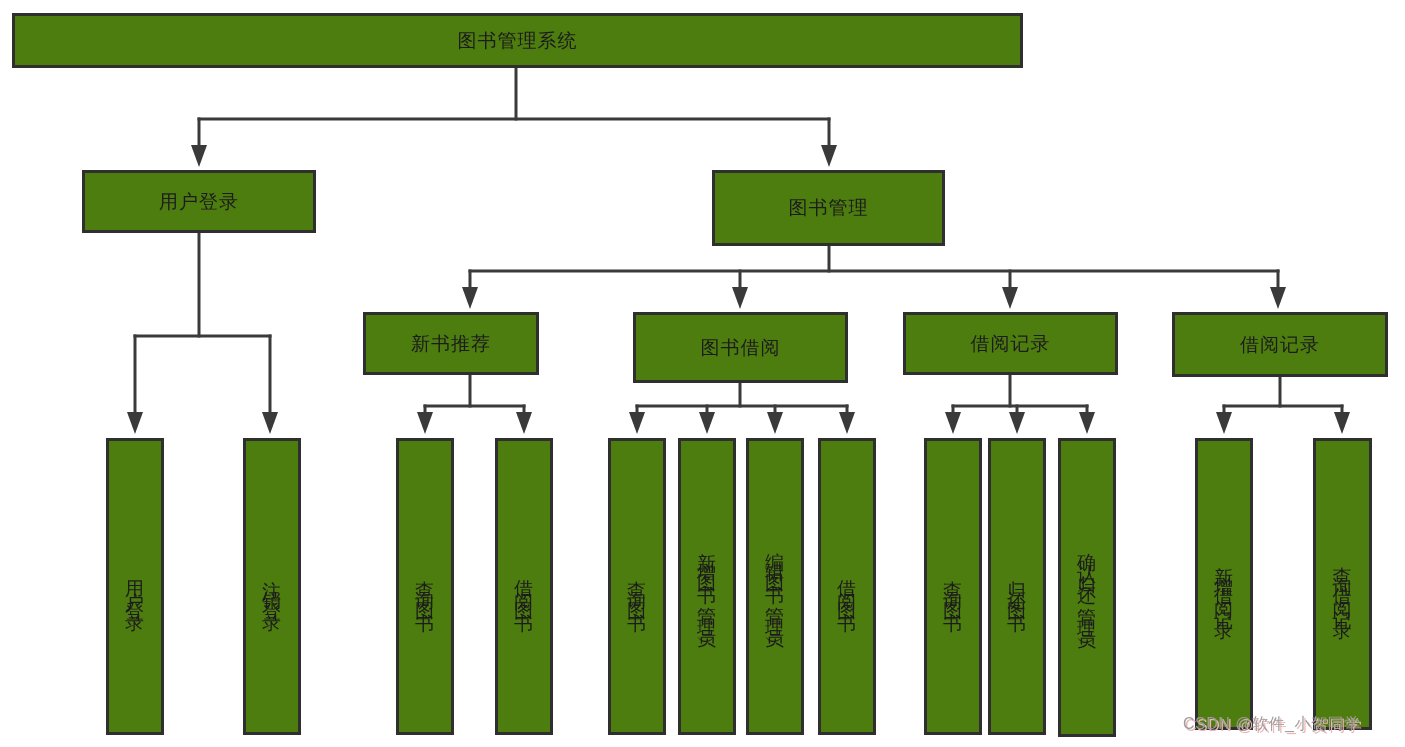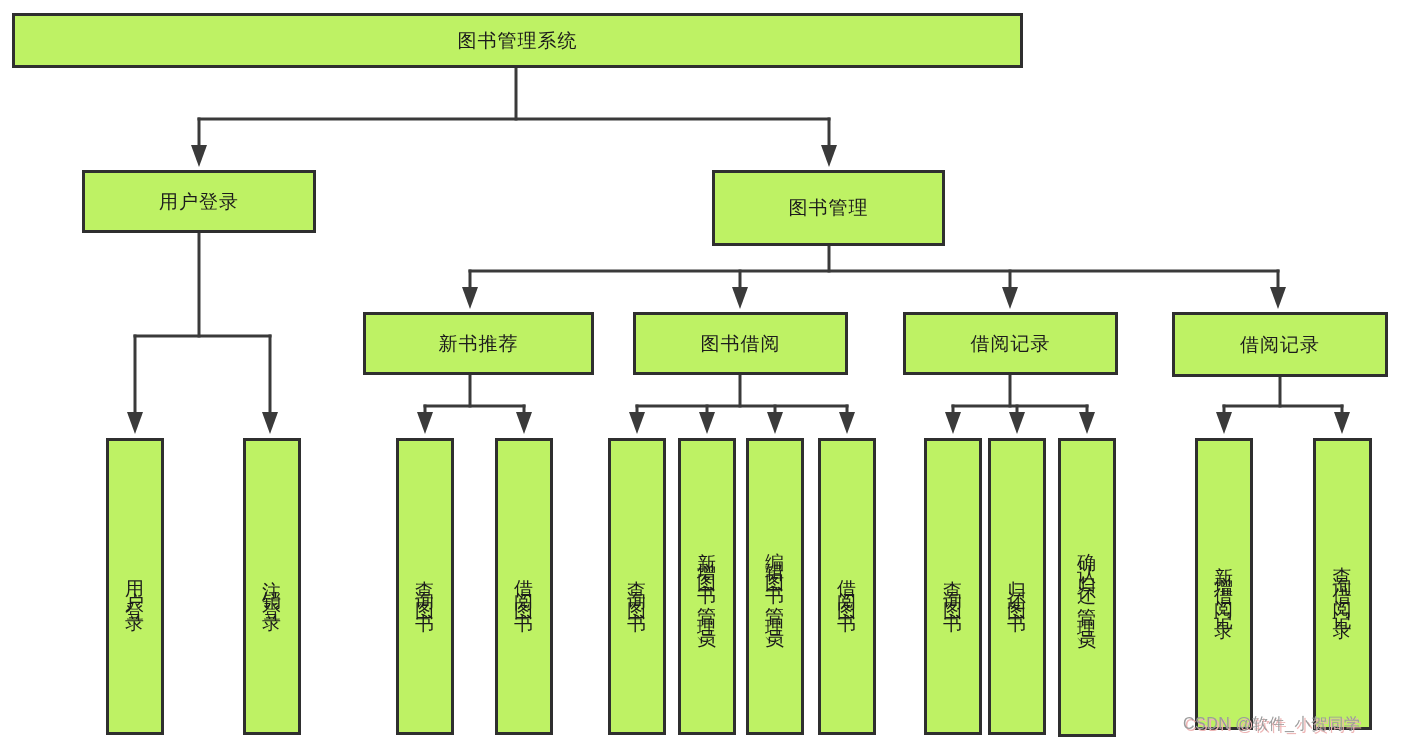--- a/index.html
+++ b/index.html
@@ -8,21 +8,21 @@
     position: relative;
     width: 1405px;
     height: 747px;
     background: #ffffff;
     overflow: hidden;
   }
   #edges { position: absolute; left: 0; top: 0; z-index: 0; }
   .node {
     position: absolute;
     box-sizing: border-box;
-    background: #bef264;
+    background: #4d7c0f;
     border: 3px solid #2f2f2f;
     display: flex;
     align-items: center;
     justify-content: center;
     z-index: 1;
     color: #1c1c1c;
     font-size: 19px;
   }
   .node.h span { letter-spacing: 1px; white-space: nowrap; }
   .node.v span {
@@ -118,24 +118,24 @@
     <span>图书管理系统</span>
   </div>
 
   <div class="node h" style="left:82px;top:170px;width:234px;height:63px">
     <span>用户登录</span>
   </div>
   <div class="node h" style="left:712px;top:170px;width:233px;height:76px">
     <span>图书管理</span>
   </div>
 
-  <div class="node h" style="left:363px;top:312px;width:231px;height:63px">
+  <div class="node h" style="left:363px;top:312px;width:176px;height:63px">
     <span>新书推荐</span>
   </div>
-  <div class="node h" style="left:633px;top:312px;width:215px;height:63px">
+  <div class="node h" style="left:633px;top:312px;width:215px;height:71px">
     <span>图书借阅</span>
   </div>
   <div class="node h" style="left:903px;top:312px;width:215px;height:63px">
     <span>借阅记录</span>
   </div>
   <div class="node h" style="left:1172px;top:312px;width:216px;height:65px">
     <span>借阅记录</span>
   </div>
 
   <div class="node v" style="left:106px;top:438px;width:58px;height:297px">

